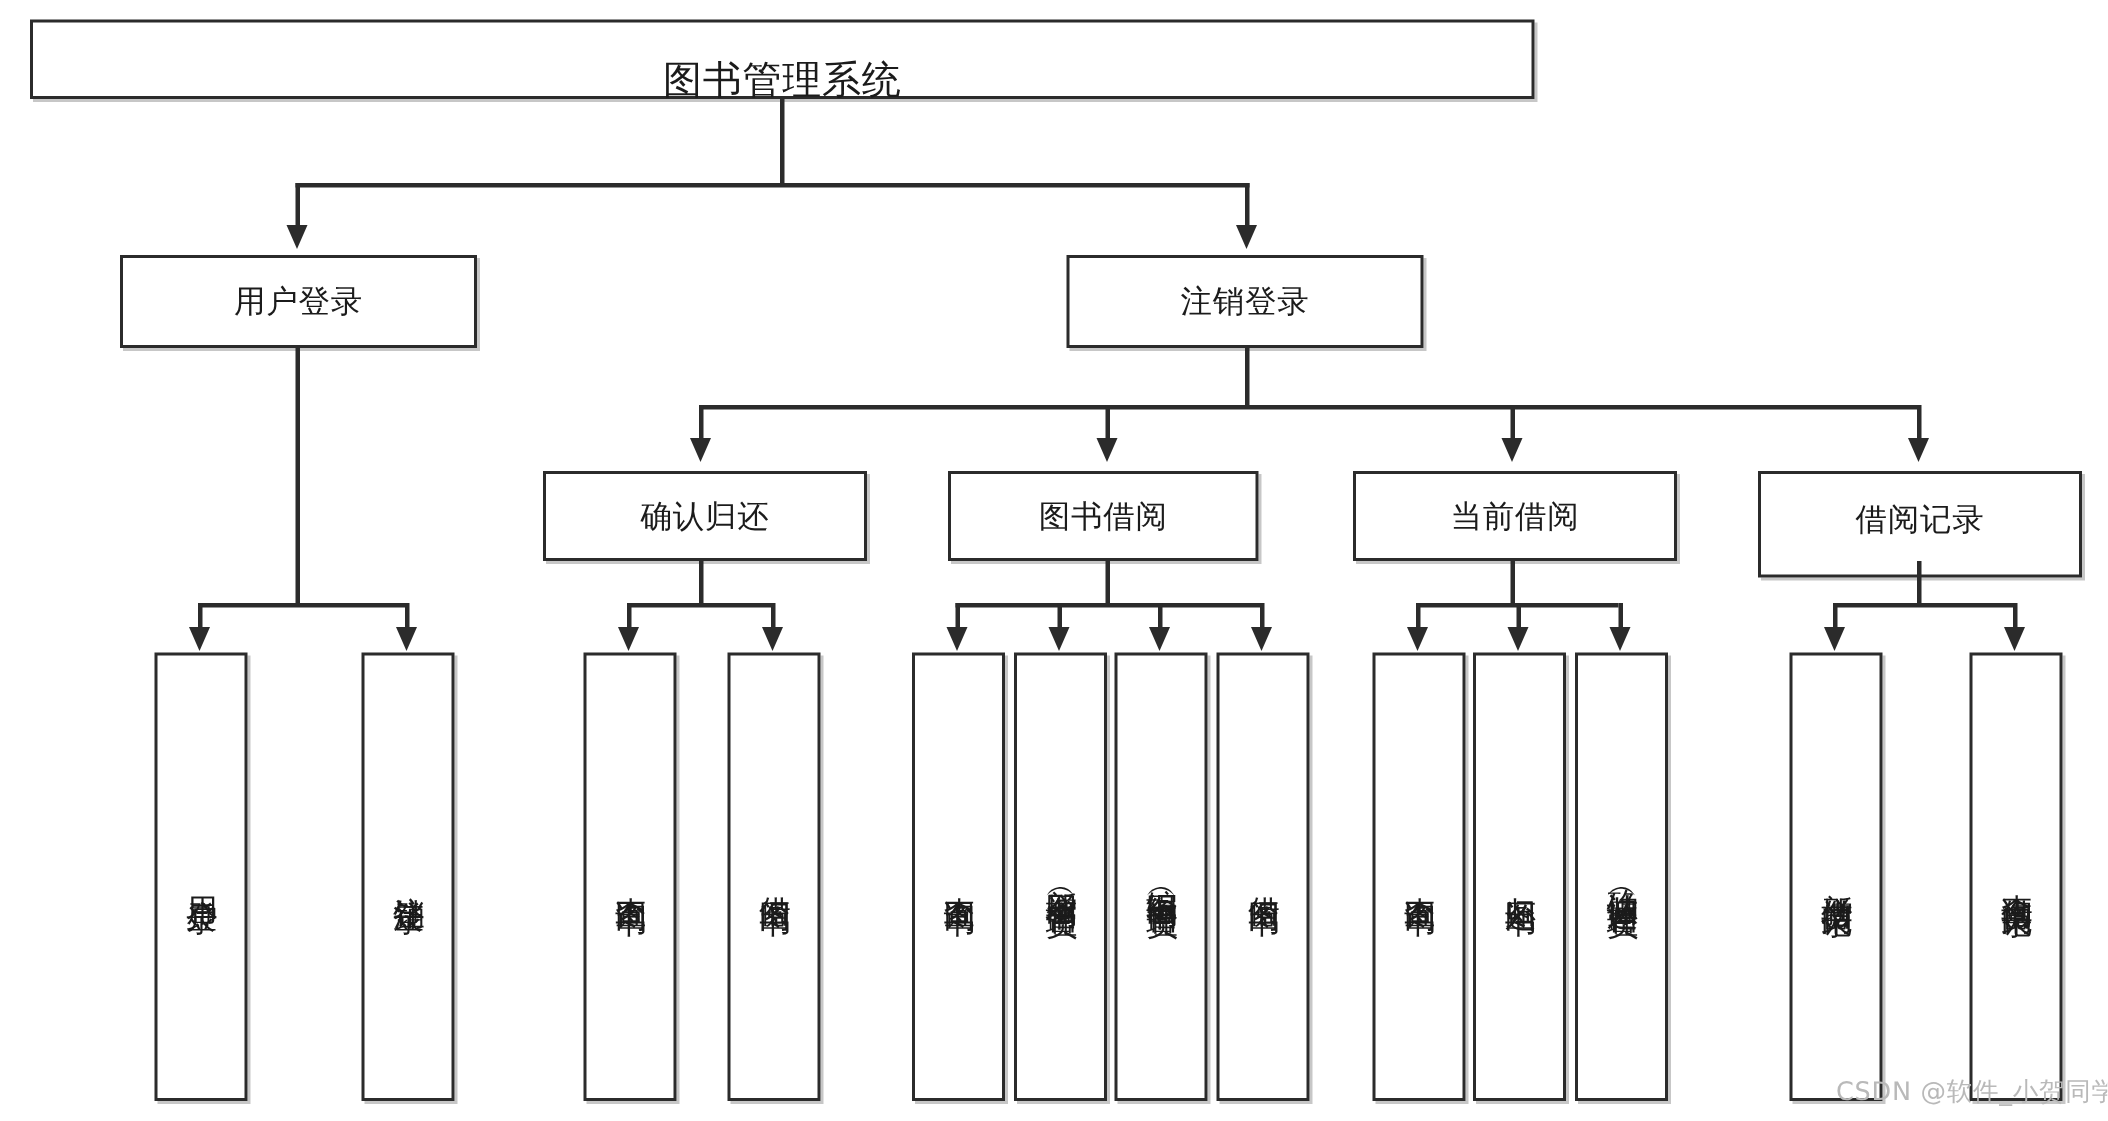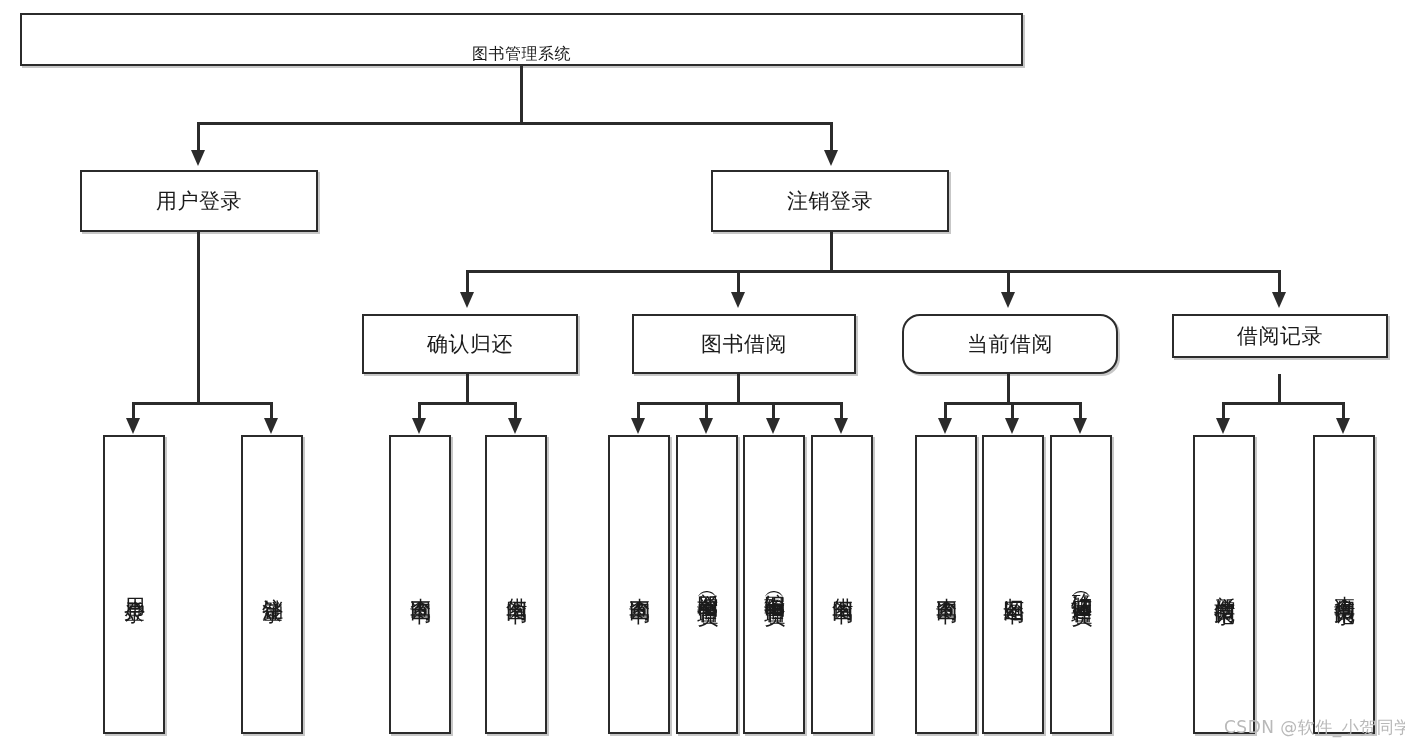--- a/index.html
+++ b/index.html
@@ -29,21 +29,21 @@
   .node .txt{
     display:block;
     line-height:1.18;
     letter-spacing:0.5px;
     white-space:nowrap;
   }
   
   .h-node .txt{
     font-size:21px;
   }
-  #n-root .txt{font-size:16px;margin-top:30px;}
+  #n-root .txt{font-size:26px;margin-top:30px;}
   
   .v-node{
     align-items:center;
     justify-content:center;
   }
   .v-node .txt{
     writing-mode:vertical-rl;
     text-orientation:upright;
     font-size:21px;
     line-height:1.30;
@@ -120,27 +120,27 @@
 
   <div class="line vline" style="left:1007px; top:270px; height:24px;"></div>
   <div class="arrow" style="left:1001px; top:292px;"></div>
 
   <div class="line vline" style="left:1278px; top:270px; height:24px;"></div>
   <div class="arrow" style="left:1272px; top:292px;"></div>
 
   <div class="node h-node" style="left:362px; top:314px; width:216px; height:60px;">
     <span class="txt">确认归还</span>
   </div>
-  <div class="node h-node" style="left:632px; top:314px; width:224px; height:60px;">
+  <div class="node h-node" style="left:632px; top:314px; width:207px; height:60px;">
     <span class="txt">图书借阅</span>
   </div>
-  <div class="node h-node" style="left:902px; top:314px; width:216px; height:60px;border-radius:18px;">
+  <div class="node h-node" style="left:902px; top:314px; width:216px; height:60px;">
     <span class="txt">当前借阅</span>
   </div>
-  <div class="node h-node" style="left:1172px; top:314px; width:216px; height:44px;">
+  <div class="node h-node" style="left:1172px; top:314px; width:216px; height:71px;font-family:Liberation Mono, monospace;">
     <span class="txt">借阅记录</span>
   </div>
 
   <div class="line vline" style="left:466px; top:374px; height:30px;"></div>
   <div class="line hline" style="left:418px; top:402px; width:96px;"></div>
   <div class="line vline" style="left:418px; top:402px; height:18px;"></div>
   <div class="arrow" style="left:412px; top:418px;"></div>
   <div class="line vline" style="left:514px; top:402px; height:18px;"></div>
   <div class="arrow" style="left:508px; top:418px;"></div>
 

